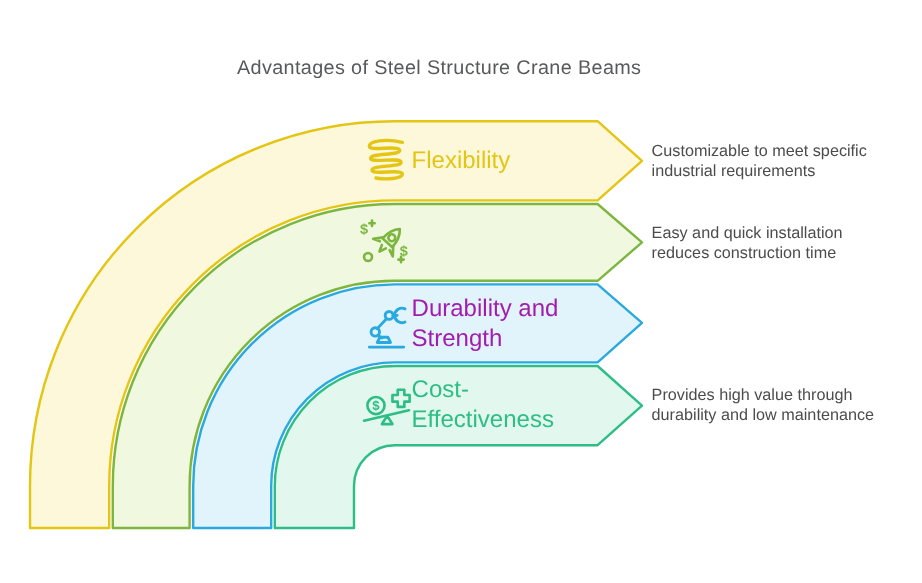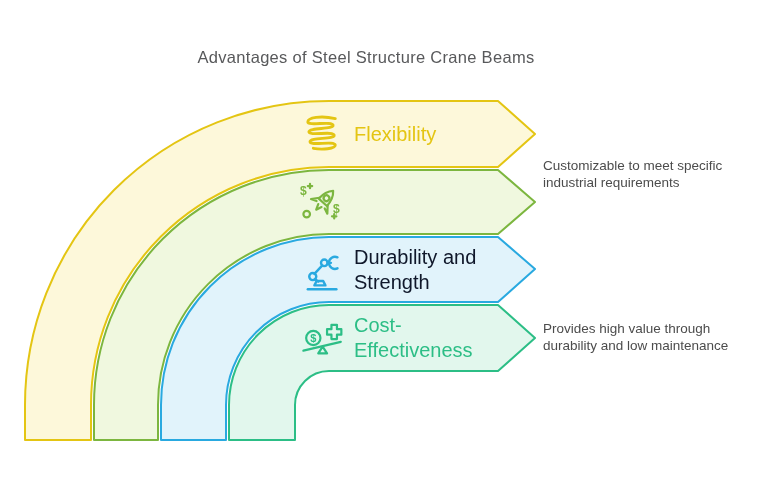--- a/index.html
+++ b/index.html
@@ -19,21 +19,21 @@
     color:#58595b;
   }
   .bands-svg { position:absolute; top:0; left:0; }
   .band-row {
     position:absolute;
     left:299px;
     height:66px;
     width:200px;
     display:flex;
     align-items:center;
-    gap:11px;
+    gap:0;
   }
   .band-label {
     font-size:20px;
     line-height:25px;
     white-space:pre-line;
   }
   .desc {
     position:absolute;
     left:543px;
     width:222px;
@@ -92,36 +92,38 @@
         <path d="M35 8.5 A5.5 5.5 0 1 0 35 18.5"></path>
         <circle cx="23" cy="13.5" r="3"></circle>
         <path d="M26 13.5 L29 13.5"></path>
         <path d="M21 16 L14 23.5"></path>
         <circle cx="12.5" cy="26" r="3.2"></circle>
         <path d="M14.5 28.5 L17.5 30.5"></path>
         <path d="M14 34 L24 34 L22 30 L16 30 Z"></path>
         <path d="M8 37.5 h26"></path>
       </g>
     </svg>
-    <div class="band-label" style="color: #0f172a;">Durability and
+    <div class="band-label" style="color: #a21caf;">Durability and
 Strength</div>
   </div>
 
   <div class="band-row" style="top:305px;">
     <svg class="icon-box" viewBox="0 0 40 40">
       <g fill="none" stroke-width="2" stroke-linecap="round" stroke-linejoin="round" stroke="#2cbe86">
         <path d="M4 31.5 L38 23.5"></path>
         <path d="M21.5 27.8 L17.5 34 L25.5 34 Z"></path>
         <circle cx="13" cy="20" r="6.5"></circle>
         <path d="M29.5 8 h5 v4 h4 v5 h-4 v4 h-5 v-4 h-4 v-5 h4 Z"></path>
         <text x="13" y="23.5" font-size="10" font-weight="bold" text-anchor="middle" stroke="none" fill="#2cbe86">$</text>
       </g>
     </svg>
     <div class="band-label" style="color: rgb(44, 190, 134);">Cost-
 Effectiveness</div>
   </div>
 
-  <div class="desc" style="top:118px;margin-top:40px;">Customizable to meet specific
+  <div class="desc" style="top:118px;">Customizable to meet specific
 industrial requirements</div>
+  <div class="desc" style="top:186px;">Easy and quick installation
+reduces construction time</div>
   <div class="desc" style="top:321px;">Provides high value through
 durability and low maintenance</div>
 
 </div>
 
 </body></html>

